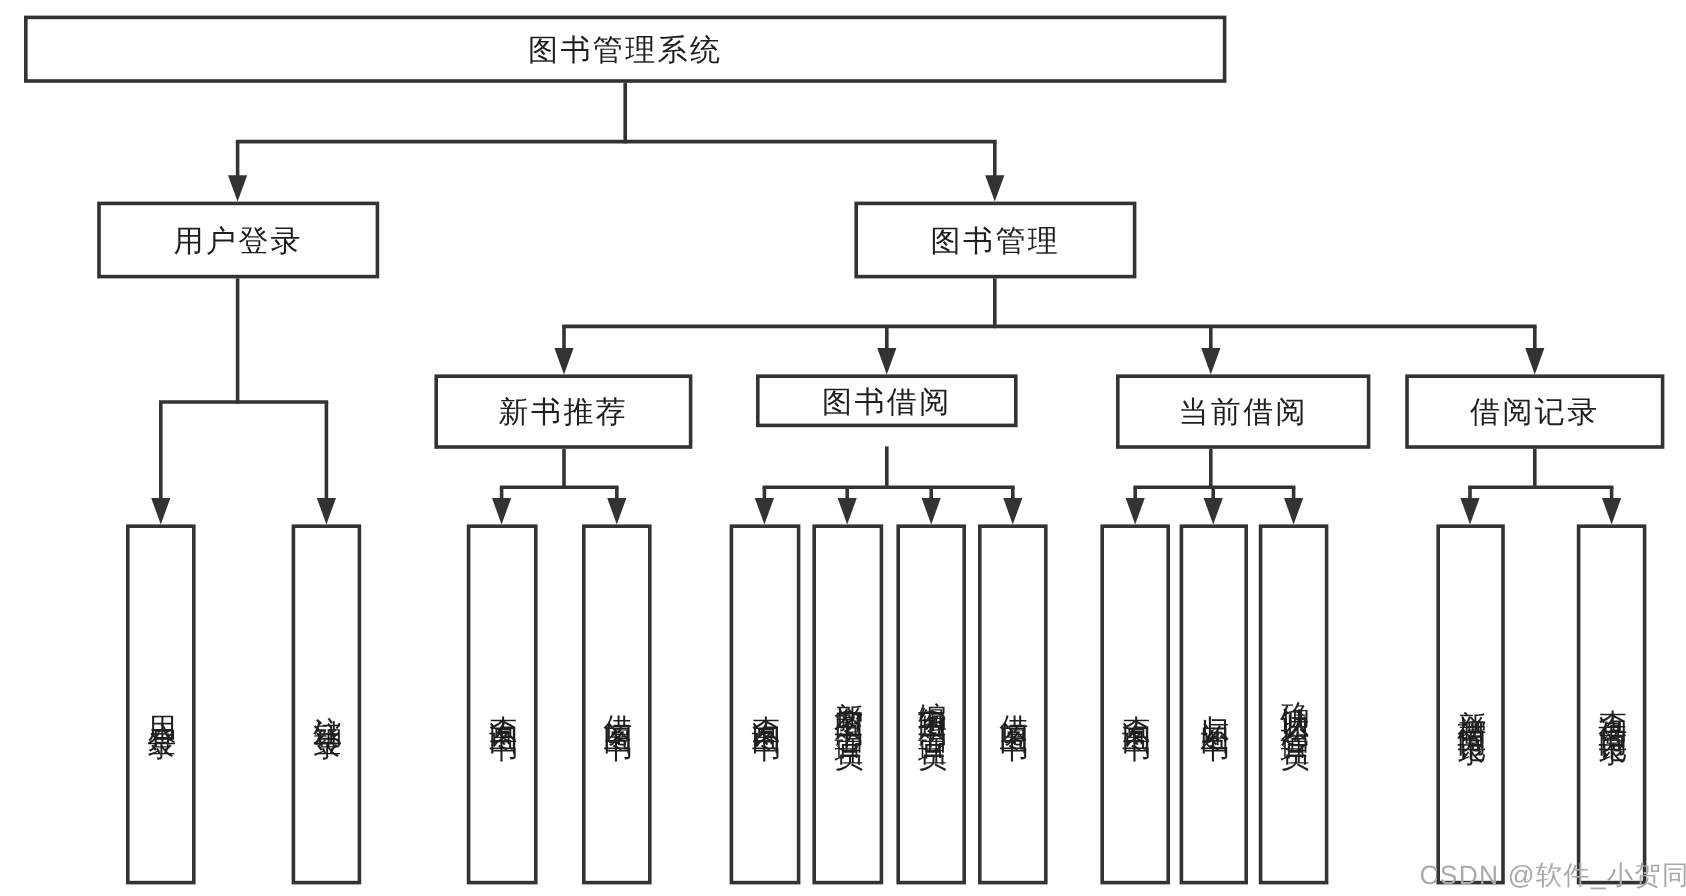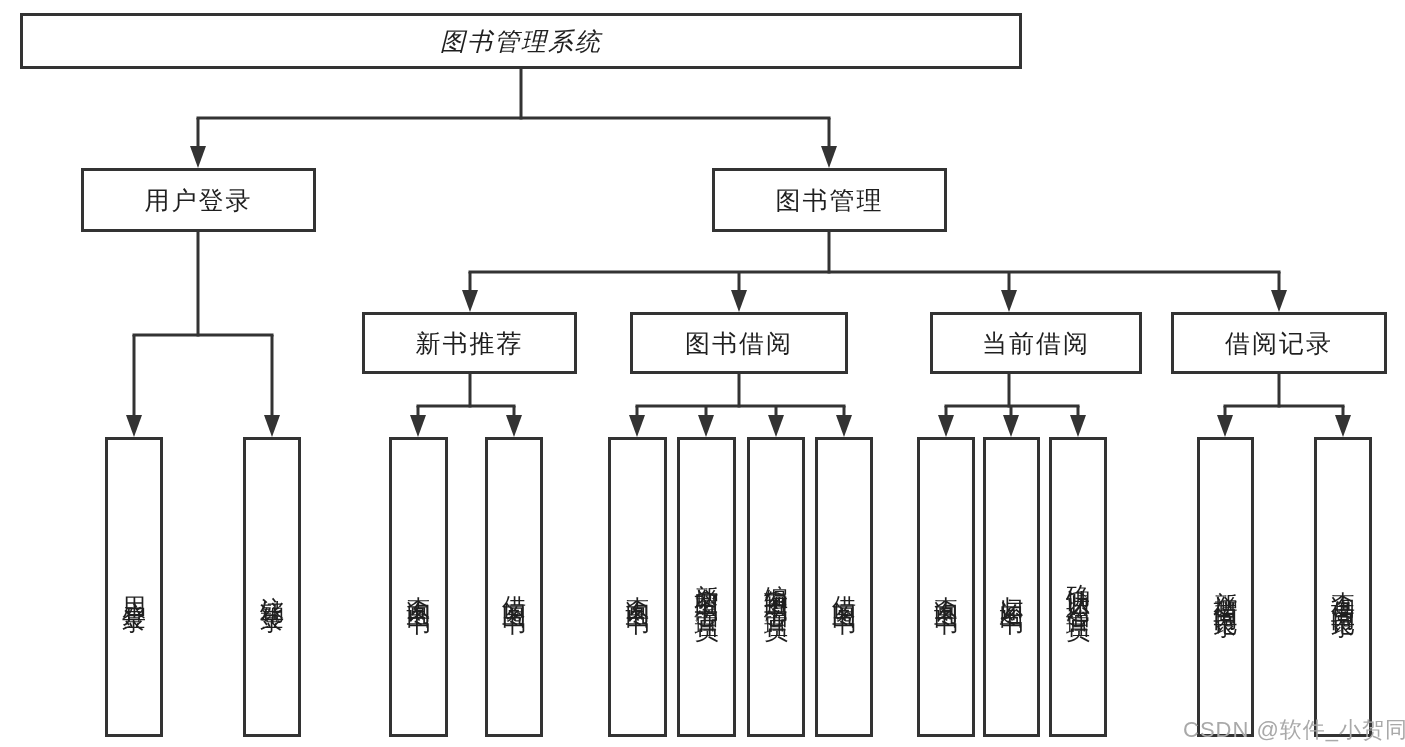--- a/index.html
+++ b/index.html
@@ -100,27 +100,27 @@
     <g>
       <line class="cline" x1="1279" y1="372" x2="1279" y2="407.5"></line>
       <line class="cline" x1="1223.5" y1="406" x2="1344.5" y2="406"></line>
       <line class="cline" x1="1225" y1="406" x2="1225" y2="419"></line>
       <polygon class="ahead" points="1217,415 1233,415 1225,437"></polygon>
       <line class="cline" x1="1343" y1="406" x2="1343" y2="419"></line>
       <polygon class="ahead" points="1335,415 1351,415 1343,437"></polygon>
     </g>
   </svg>
 
-  <div class="node h" style="left:20px;top:13px;width:1002px;height:56px;font-style:italic;">图书管理系统</div>
+  <div class="node h" style="left:20px;top:13px;width:1002px;height:56px;">图书管理系统</div>
 
   <div class="node h" style="left:81px;top:168px;width:235px;height:64px;">用户登录</div>
   <div class="node h" style="left:362px;top:312px;width:215px;height:62px;">新书推荐</div>
 
   <div class="node h" style="left:712px;top:168px;width:235px;height:64px;">图书管理</div>
-  <div class="node h" style="left:630px;top:312px;width:218px;height:62px;">图书借阅</div>
+  <div class="node h" style="left:630px;top:312px;width:218px;height:44px;">图书借阅</div>
   <div class="node h" style="left:903px;top:312px;width:212px;height:62px;margin-left:27px;">当前借阅</div>
   <div class="node h" style="left:1171px;top:312px;width:216px;height:62px;">借阅记录</div>
 
   <div class="node v" style="left:105px;top:437px;width:58px;height:300px;">用户登录</div>
   <div class="node v" style="left:243px;top:437px;width:58px;height:300px;">注销登录</div>
 
   <div class="node v" style="left:389px;top:437px;width:59px;height:300px;">查询图书</div>
   <div class="node v" style="left:485px;top:437px;width:58px;height:300px;">借阅图书</div>
 
   <div class="node v" style="left:608px;top:437px;width:59px;height:300px;">查询图书</div>

